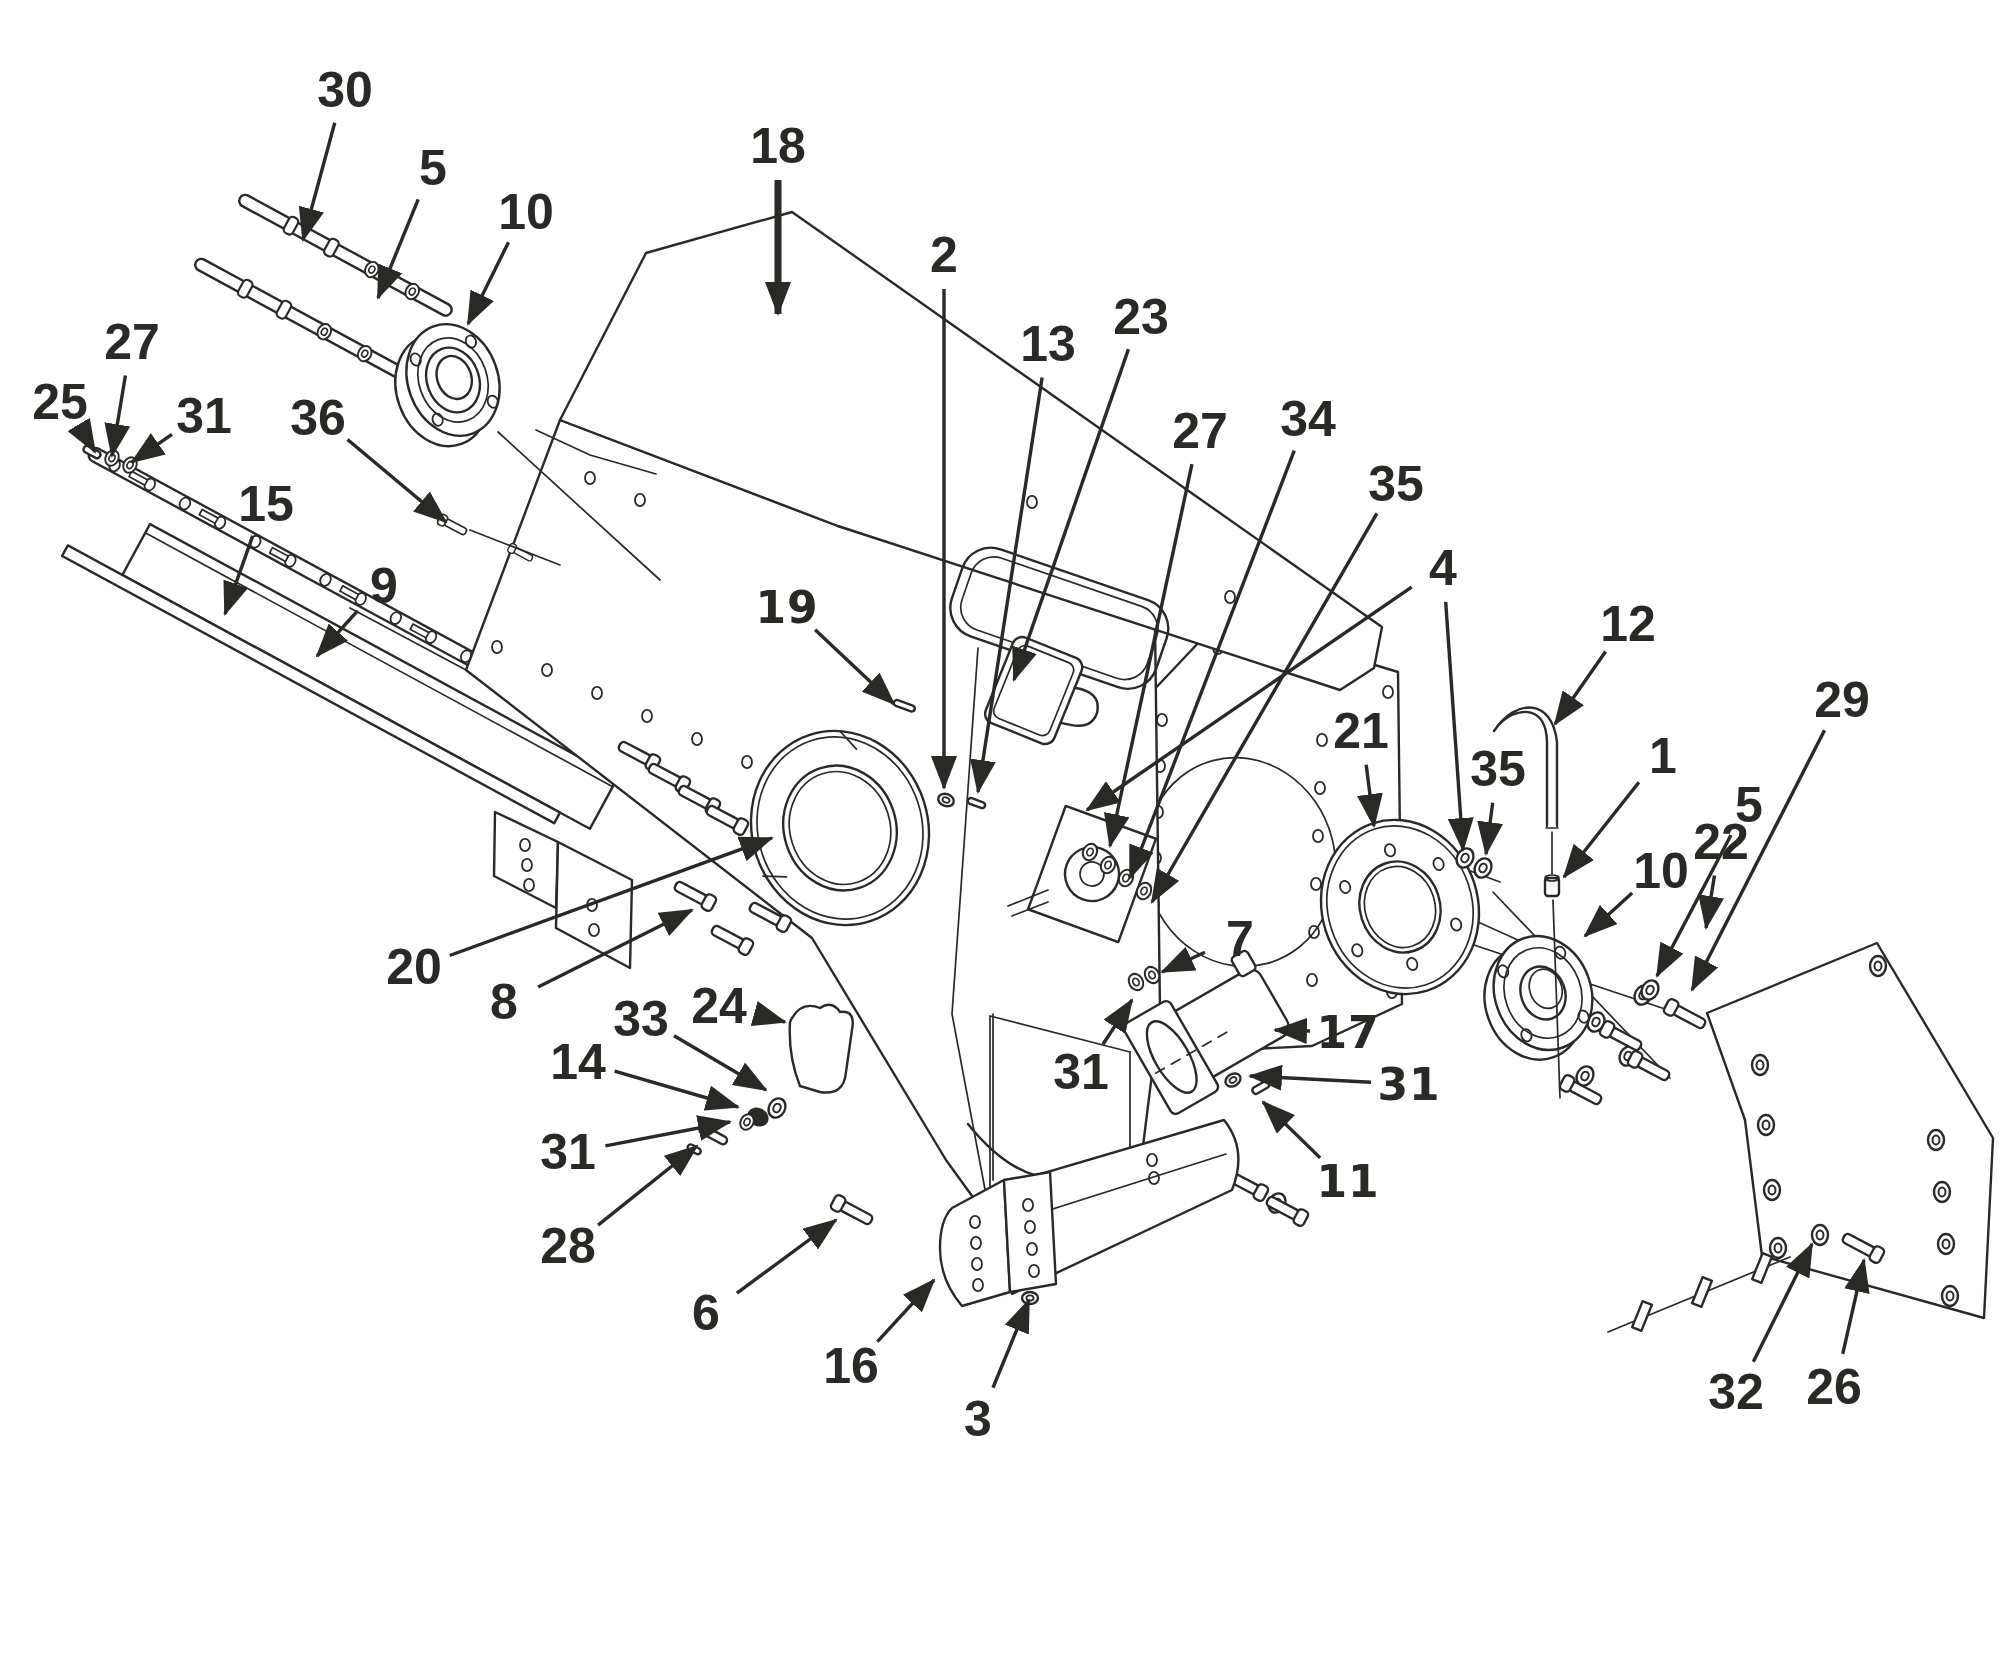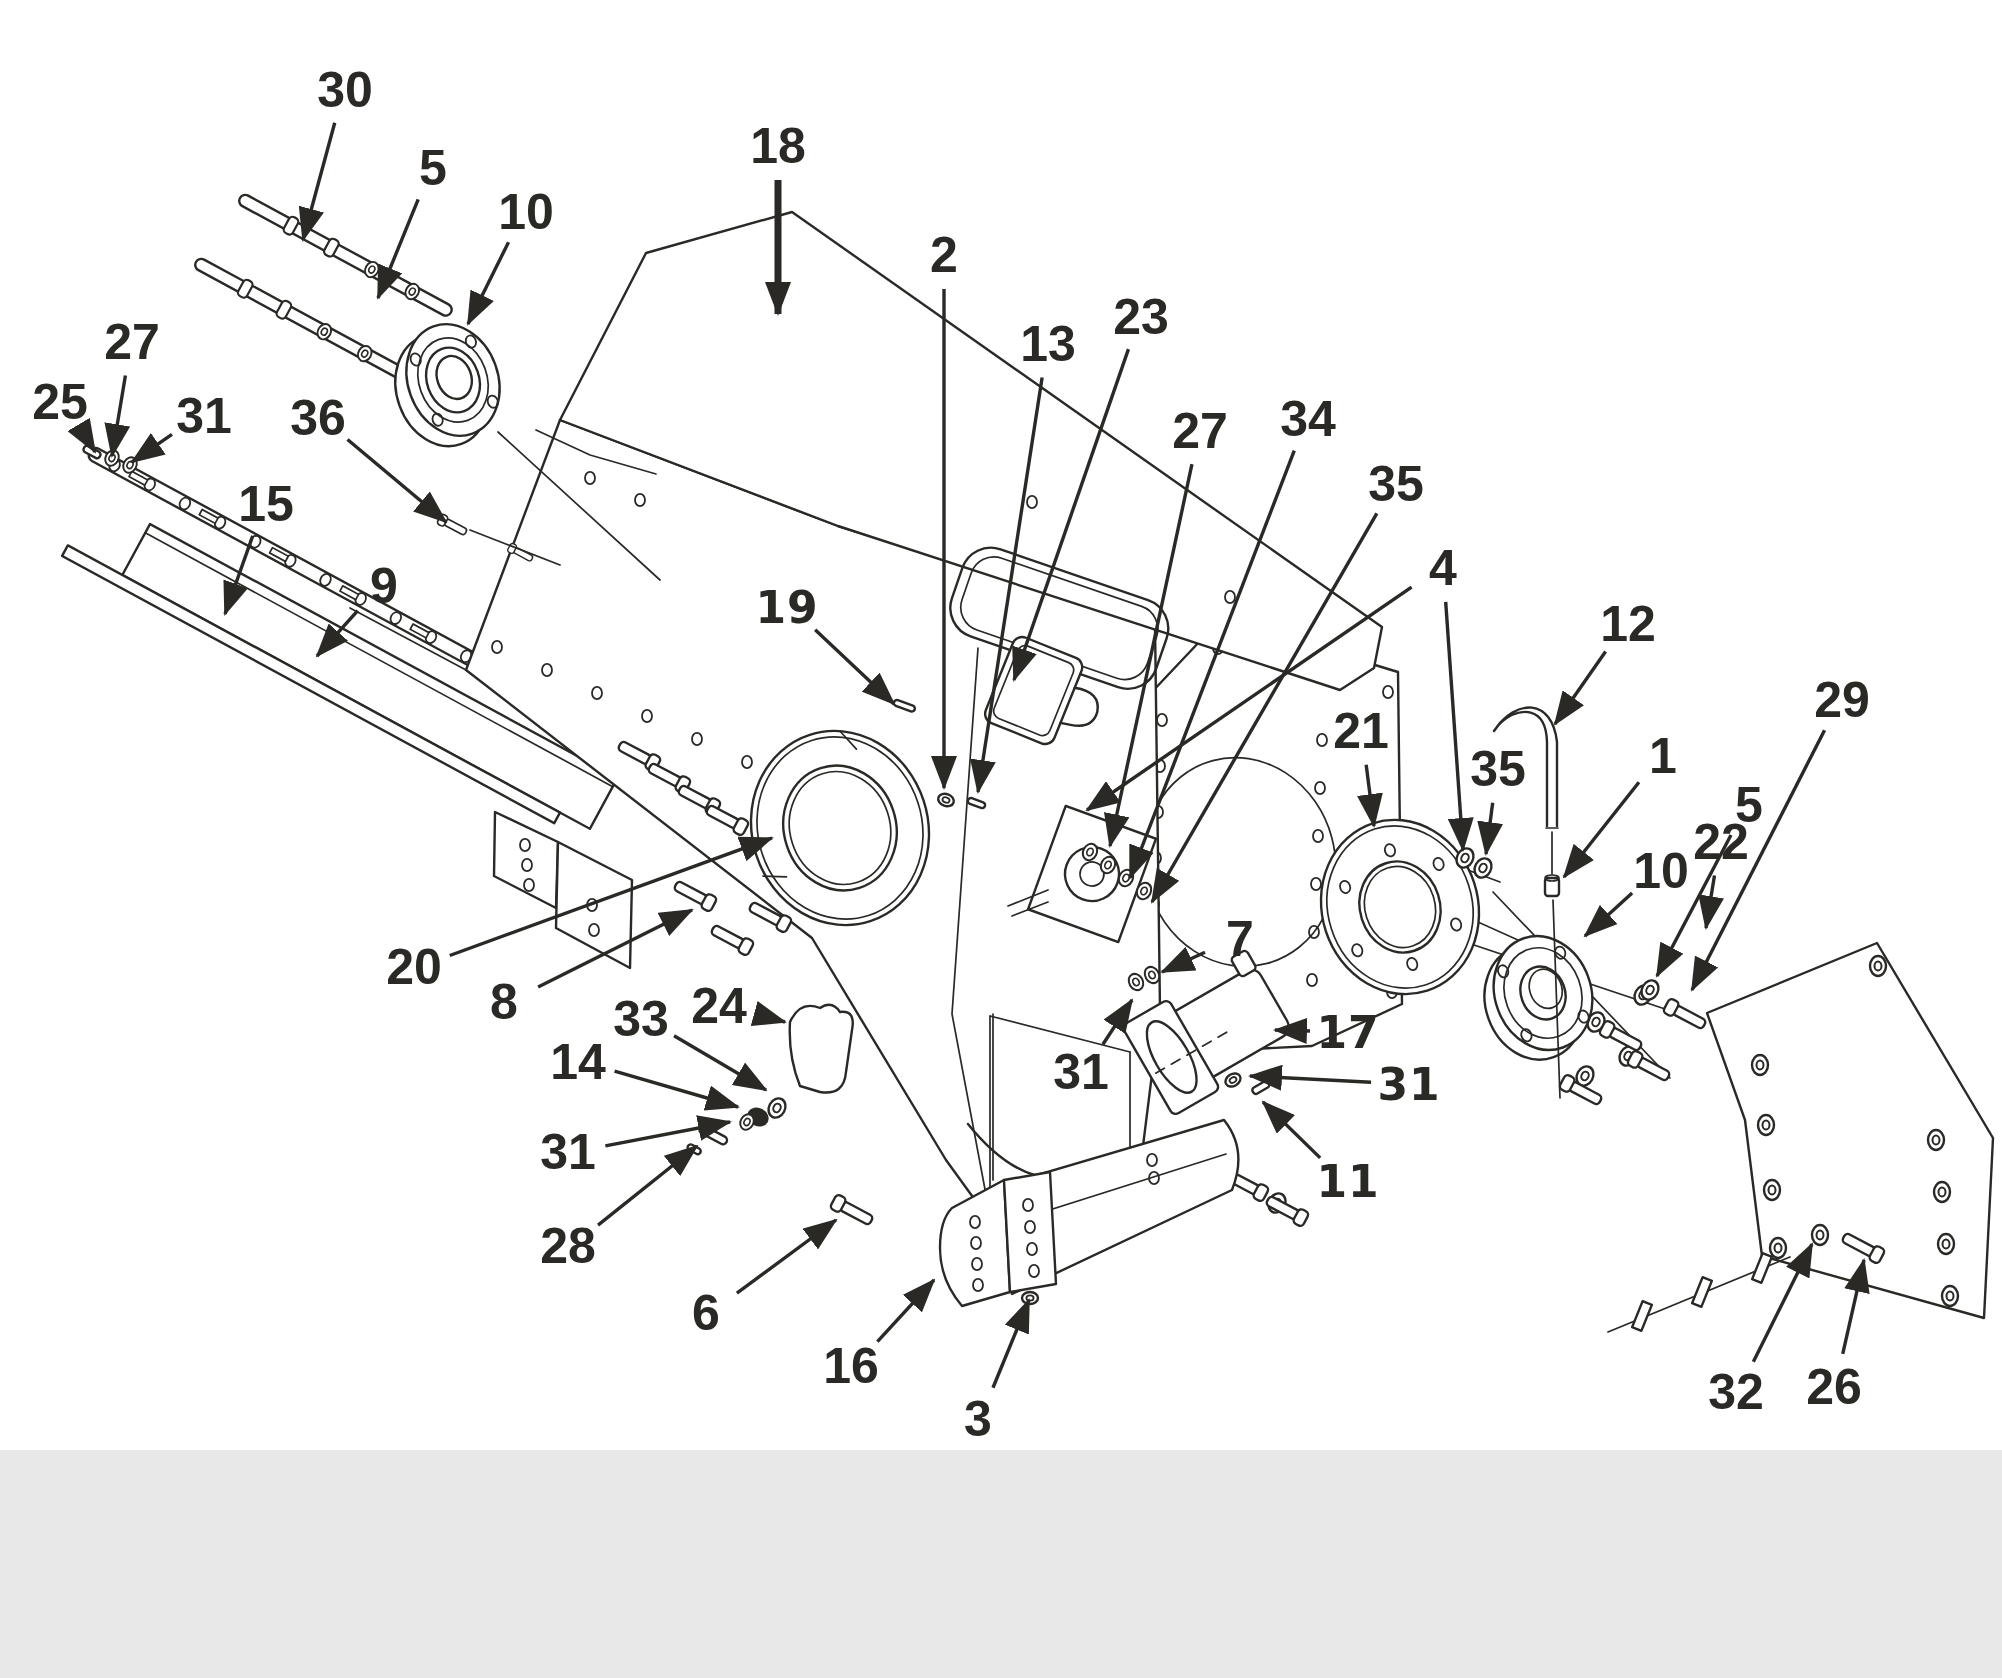--- a/index.html
+++ b/index.html
@@ -1,16 +1,16 @@
 <!DOCTYPE html>
 <html><head>
 <meta charset="utf-8">
 <style>
   html,body{margin:0;padding:0;background:#e8e8e8;}
-  .page{width:2002px;height:1450px;background:#ffffff;margin:0 auto;position:relative;}
+  .page{width:2002px;height:1678px;background:#ffffff;margin:0 auto;position:relative;}
   svg{display:block;}
   text.callout{font-family:"Liberation Sans",sans-serif;font-weight:700;font-size:50px;fill:#2b2926;}
   text.callout.heavy{font-family:"DejaVu Sans",sans-serif;font-size:44px;letter-spacing:1px;}
   .ink{stroke:#2b2926;fill:none;stroke-width:2.4;stroke-linejoin:round;stroke-linecap:round;}
   .thin{stroke-width:1.7;}
   .fillw{fill:#ffffff;}
   .leader{stroke:#2b2926;fill:none;}
 </style>
 </head>
 <body>

